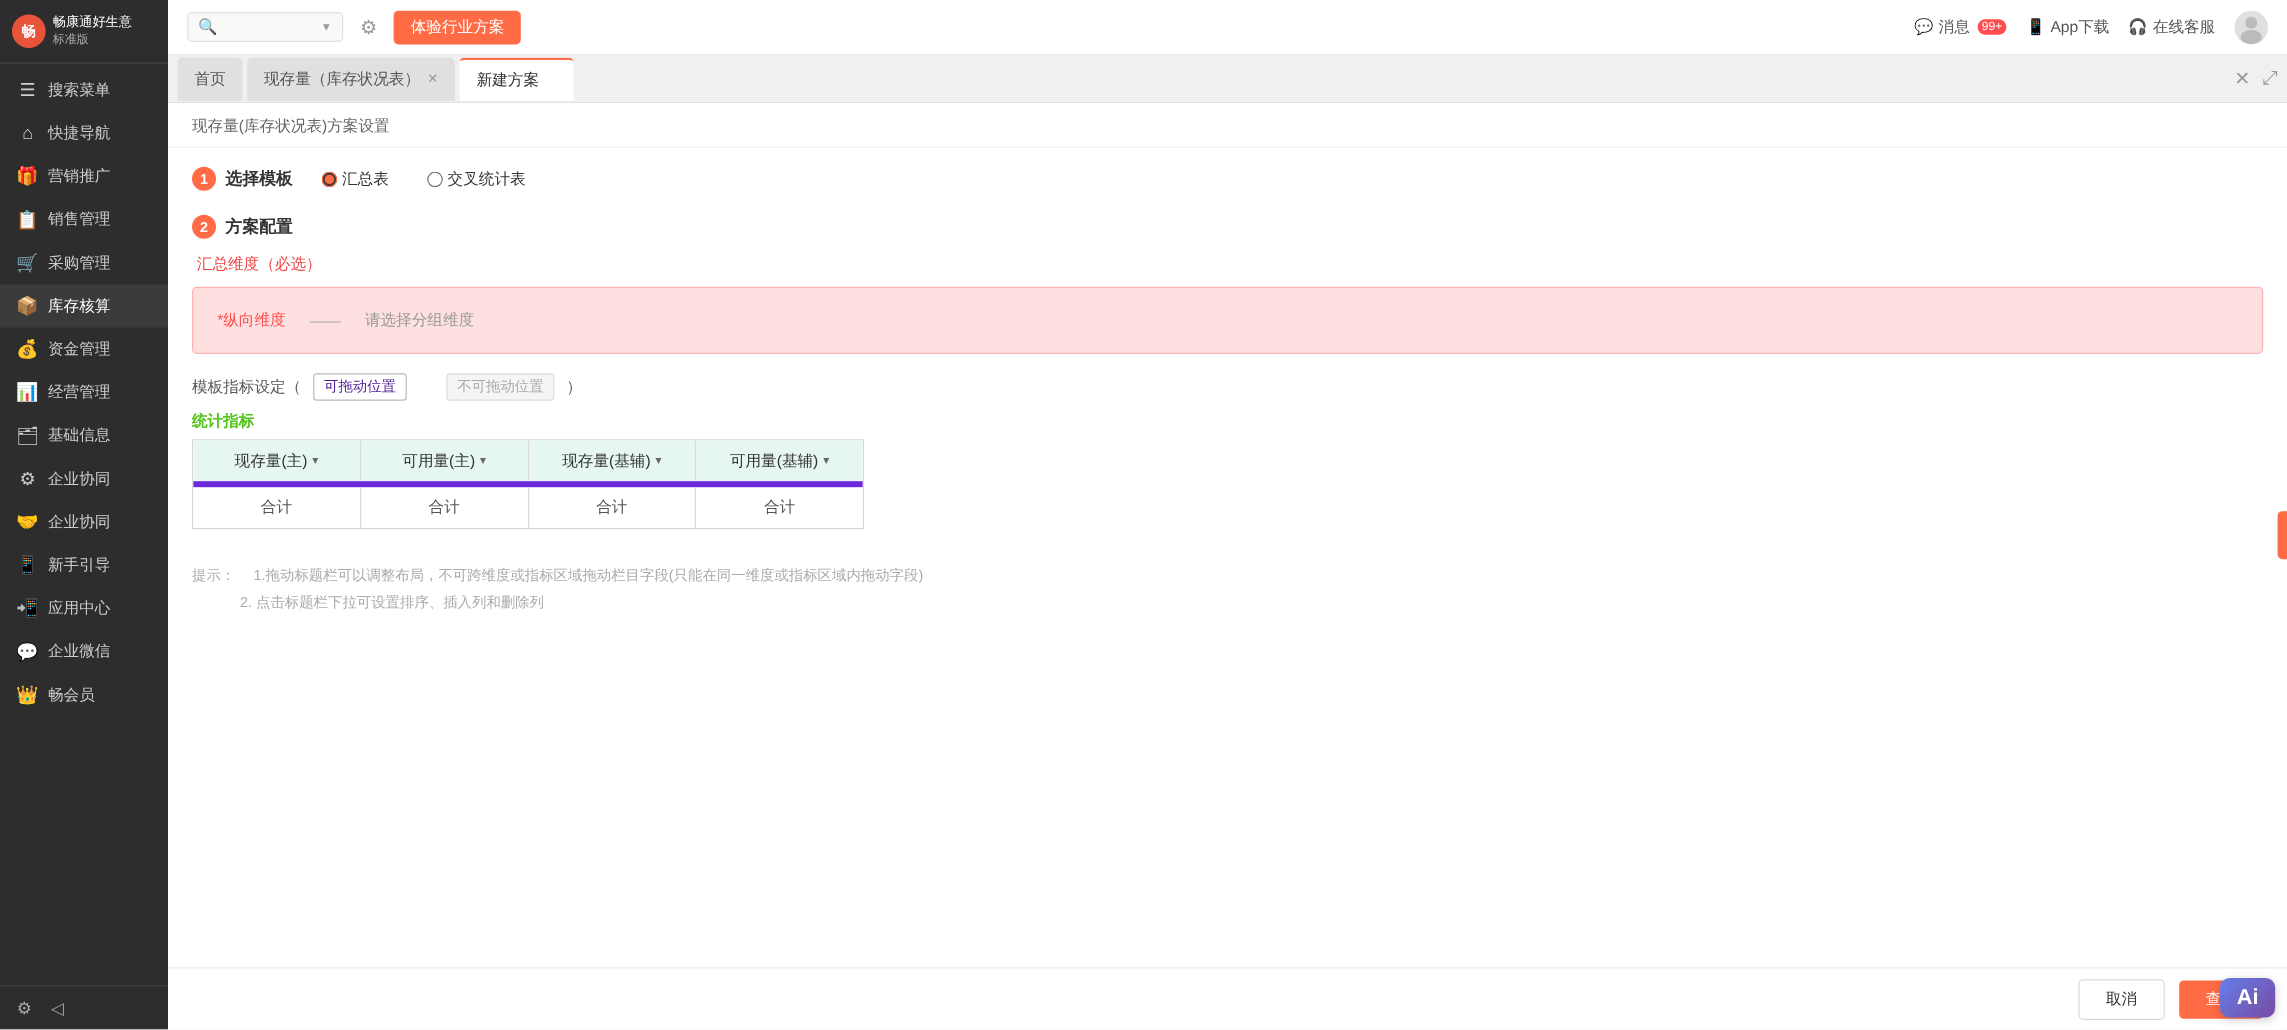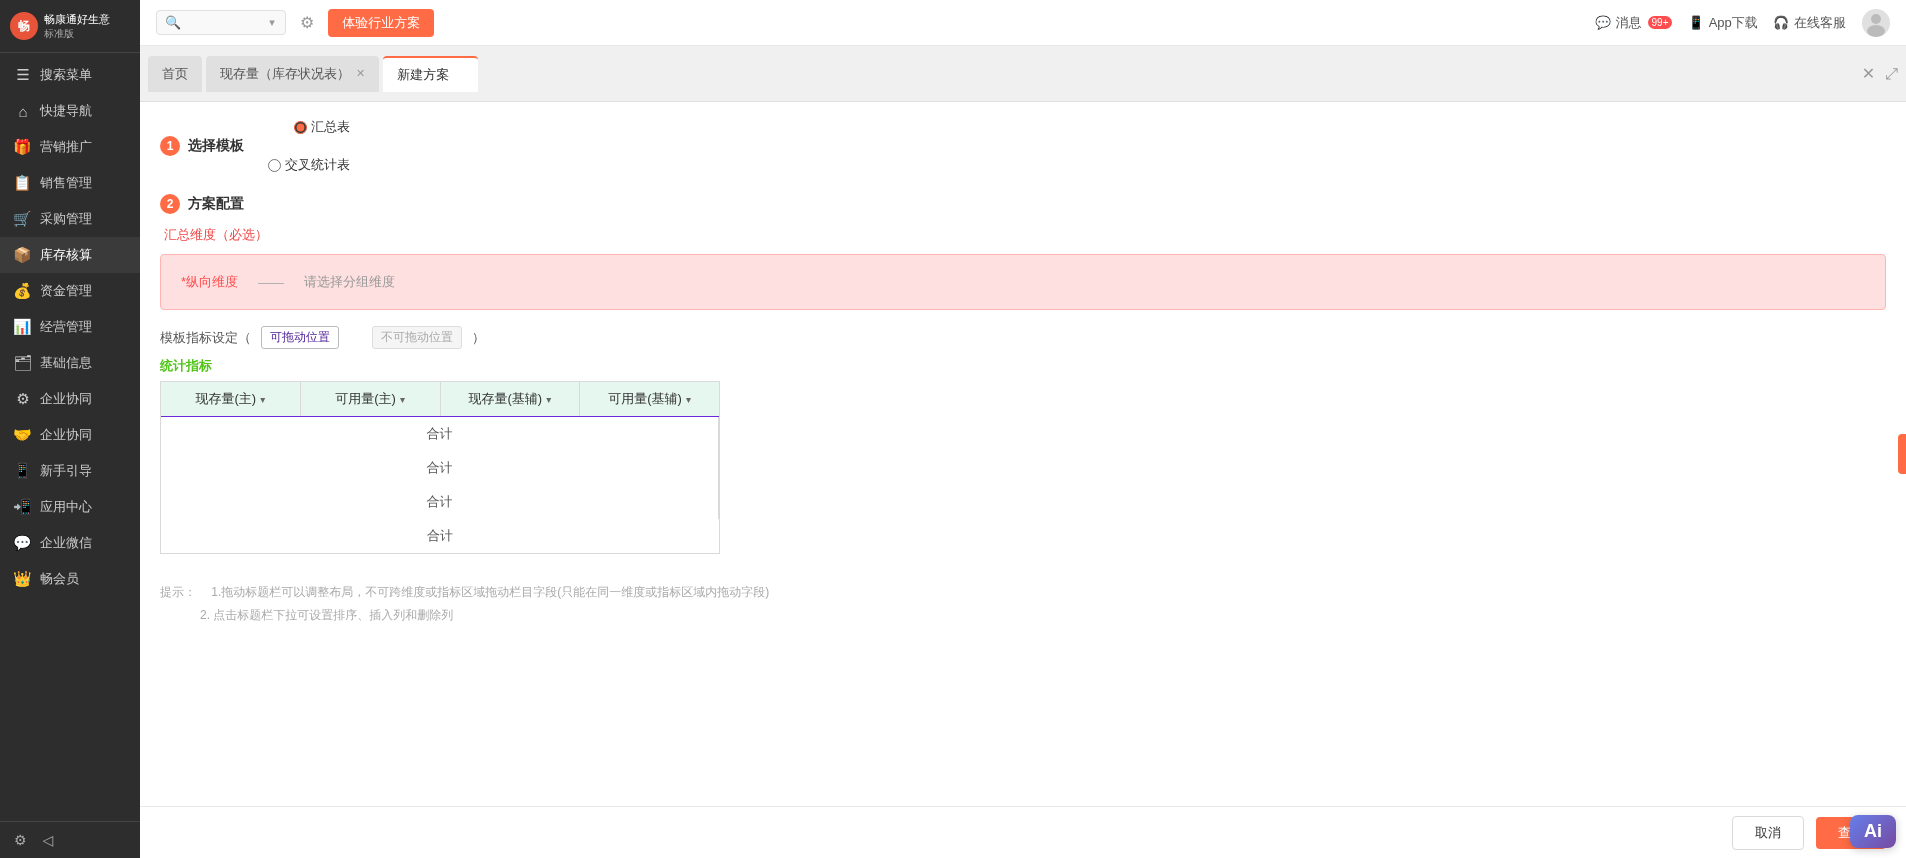--- a/index.html
+++ b/index.html
@@ -93,21 +93,21 @@
       background: #ff4d4f; color: #fff; border-radius: 8px;
       font-size: 10px; padding: 1px 4px; margin-left: 2px;
     }
     .topbar-avatar {
       width: 28px; height: 28px; background: #e0e0e0; border-radius: 50%;
       display: flex; align-items: center; justify-content: center; overflow: hidden;
     }
 
     
     .tabs-bar {
-      height: 56px;
+      height: 40px;
       background: #f0f0f0;
       display: flex;
       align-items: center;
       padding: 0 8px;
       gap: 4px;
       border-bottom: 1px solid #e0e0e0;
       flex-shrink: 0;
     }
     .tab {
       display: flex; align-items: center; gap: 6px;
@@ -155,21 +155,21 @@
     .section-num {
       width: 20px; height: 20px;
       background: #ff6b45; color: #fff;
       border-radius: 50%;
       display: flex; align-items: center; justify-content: center;
       font-size: 12px; font-weight: bold; flex-shrink: 0;
     }
     .section-title { font-size: 14px; font-weight: bold; color: #333; }
 
     
-    .radio-group { display: flex; align-items: flex-end; gap: 20px; flex-direction: column; }
+    .radio-group { display: flex; align-items: flex-end; gap: 32px; }
     .radio-label { display: flex; align-items: center; gap: 4px; cursor: pointer; font-size: 13px; color: #333; }
     .radio-input { accent-color: #ff6b45; }
 
     
     .dimension-row {
       background: #ffe0e0;
       border: 1px solid #ffb3b3;
       border-radius: 4px;
       padding: 18px 20px;
       display: flex;
@@ -213,23 +213,22 @@
       padding: 8px 12px;
       display: flex; align-items: center; justify-content: center;
       gap: 4px;
       border-right: 1px solid #d9d9d9;
       font-size: 13px; color: #333;
       cursor: pointer;
     }
     .data-table-col-header:last-child { border-right: none; }
     .data-table-row {
       display: flex;
-      border-top: 1px solid #6d28d9;
+      border-top: 5px solid #6d28d9;
       background: #fff;
-      flex-direction: column;
     }
     .data-table-cell {
       flex: 1;
       padding: 8px 12px;
       text-align: center;
       border-right: 1px solid #d9d9d9;
       font-size: 13px; color: #555;
     }
     .data-table-cell:last-child { border-right: none; }
     .chevron-down { font-size: 10px; color: #666; }
@@ -421,20 +420,23 @@
     </div>
 
     <div style="margin-left:auto;display:flex;align-items:center;gap:10px;">
       <button class="window-btn">✕</button>
       <button class="window-btn">⤢</button>
     </div>
   </div>
 
   <div class="content">
 
+    <div class="page-header">
+      <span>现存量(库存状况表)方案设置</span>
+    </div>
 
     <div class="panel">
 
       <div class="section">
         <div class="section-header">
           <div class="section-num">1</div>
           <span class="section-title">选择模板</span>
           <div class="radio-group" style="margin-left:16px;">
             <label class="radio-label">
               <input type="radio" name="template" checked="" class="radio-input" style="">

